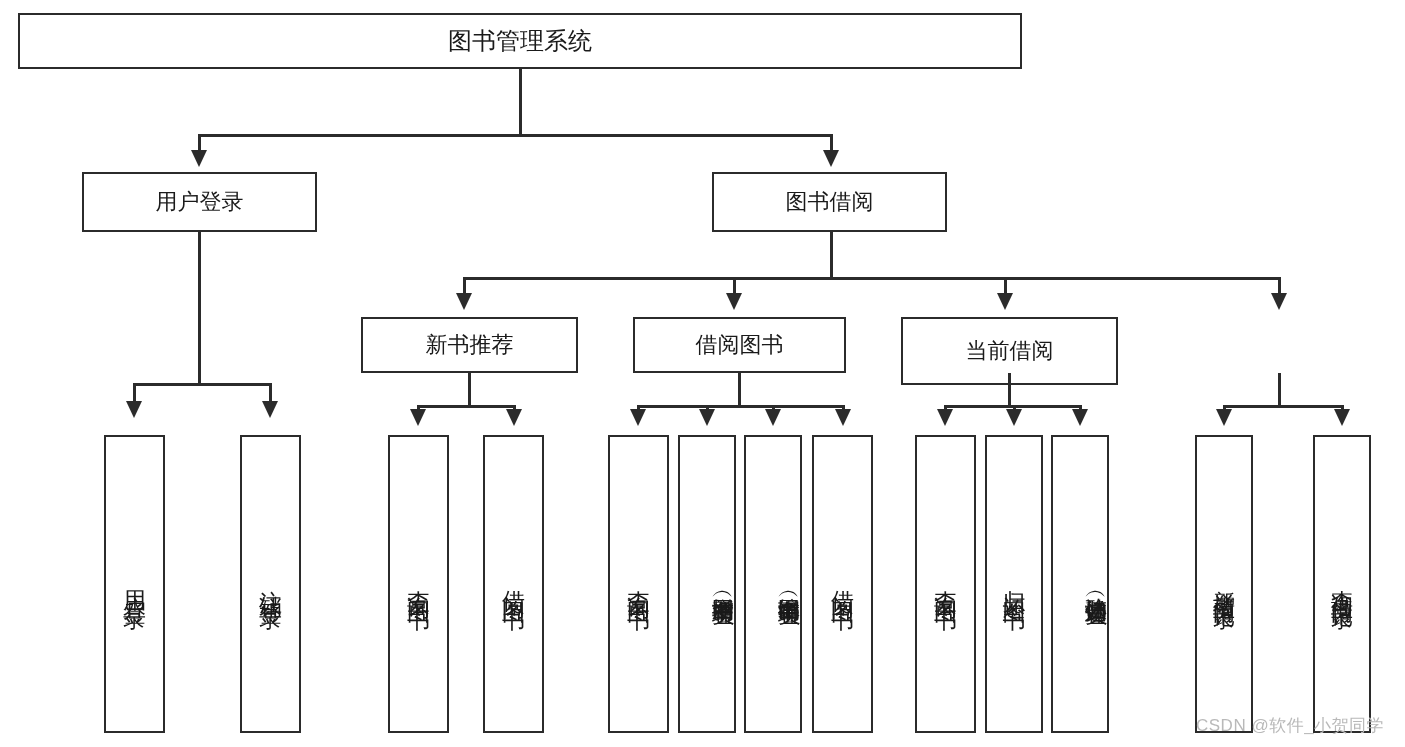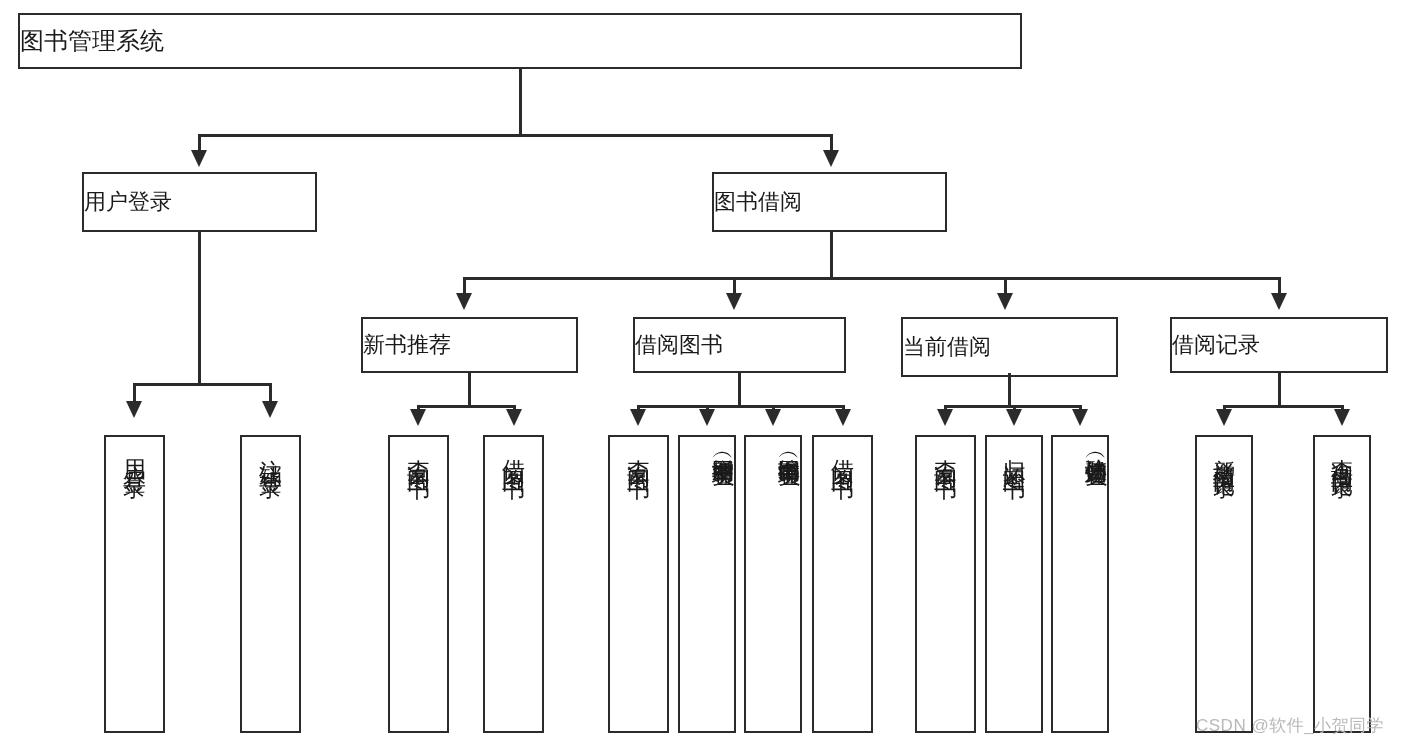--- a/index.html
+++ b/index.html
@@ -17,20 +17,21 @@
     background: #ffffff;
     overflow: hidden;
   }
   .node {
     position: absolute;
     box-sizing: border-box;
     border: 2.5px solid #2b2b2b;
     background: #ffffff;
     display: flex;
     align-items: center;
+    justify-content: center;
     color: #1a1a1a;
   }
   .node-l1 {
     font-size: 24px;
   }
   .node-l2 {
     font-size: 22px;
   }
   .node-l3 {
     font-size: 22px;
@@ -112,25 +113,22 @@
   <div class="arrow" style="left:997px; top:293px;"></div>
   <div class="edge edge-v" style="left:1278px; top:277px; height:20px;"></div>
   <div class="arrow" style="left:1271px; top:293px;"></div>
 
   <div class="node node-l3" style="left:361px; top:317px; width:217px; height:56px;">
     <span>新书推荐</span>
   </div>
   <div class="node node-l3" style="left:633px; top:317px; width:213px; height:56px;">
     <span>借阅图书</span>
   </div>
-  <div class="node node-l3" style="left:901px; top:317px; width:217px; height:60px;">
+  <div class="node node-l3" style="left:901px; top:317px; width:217px; height:68px;">
     <span>当前借阅</span>
-  </div>
-  <div class="node node-l3" style="left:1170px; top:317px; width:218px; height:56px;">
-    <span>借阅记录</span>
   </div>
 
   <div class="edge edge-v" style="left:468px; top:373px; height:32px;"></div>
   <div class="edge edge-h" style="left:417px; top:405px; width:99px;"></div>
   <div class="edge edge-v" style="left:417px; top:405px; height:8px;"></div>
   <div class="arrow" style="left:410px; top:409px;"></div>
   <div class="edge edge-v" style="left:513px; top:405px; height:8px;"></div>
   <div class="arrow" style="left:506px; top:409px;"></div>
 
   <div class="edge edge-v" style="left:738px; top:373px; height:32px;"></div>

